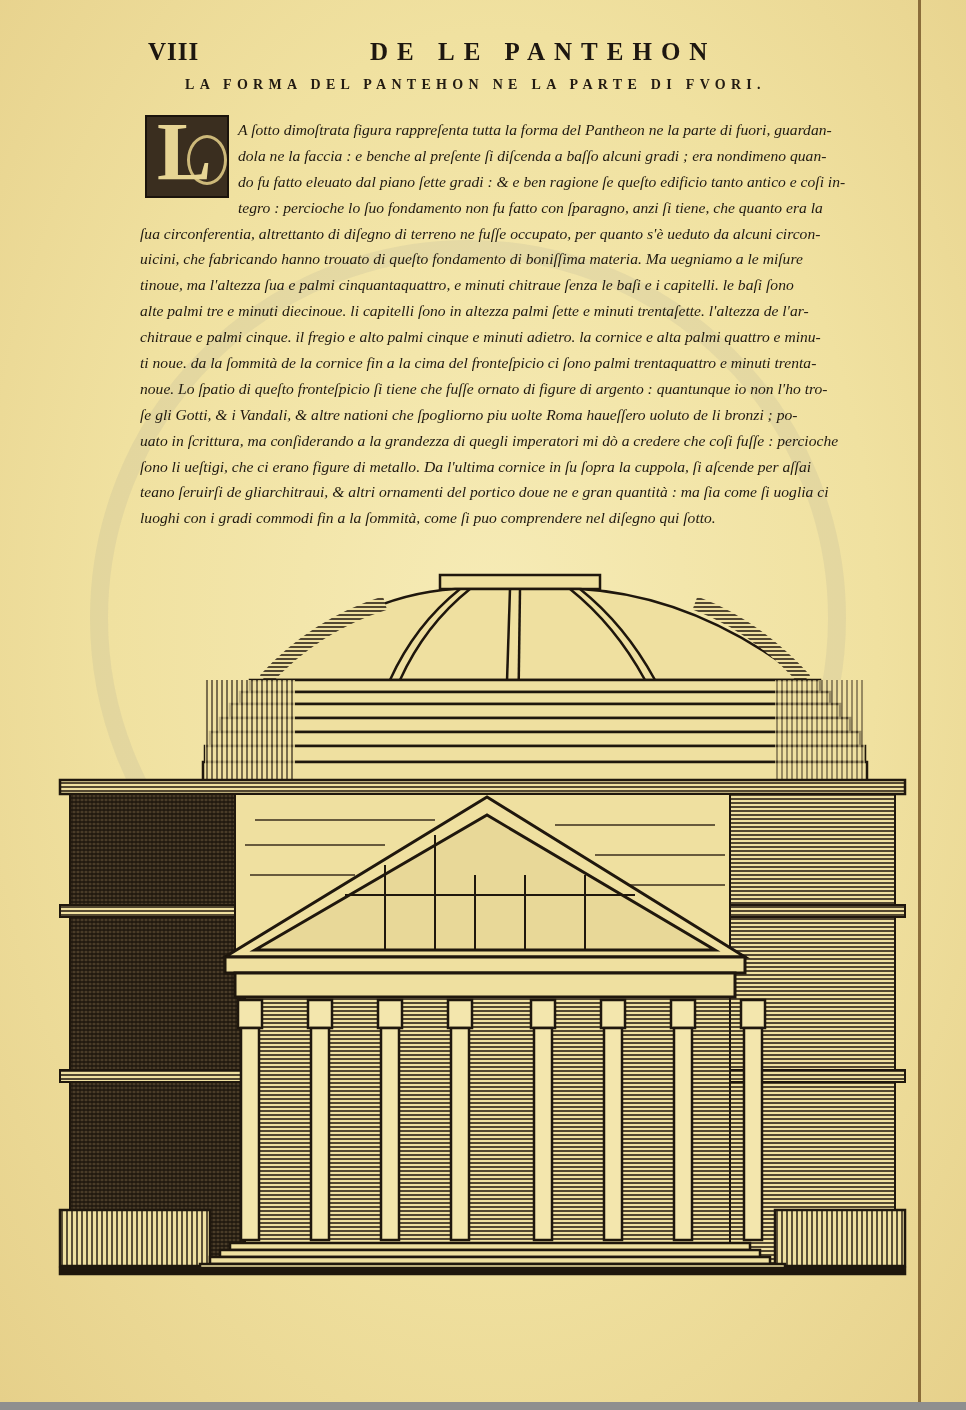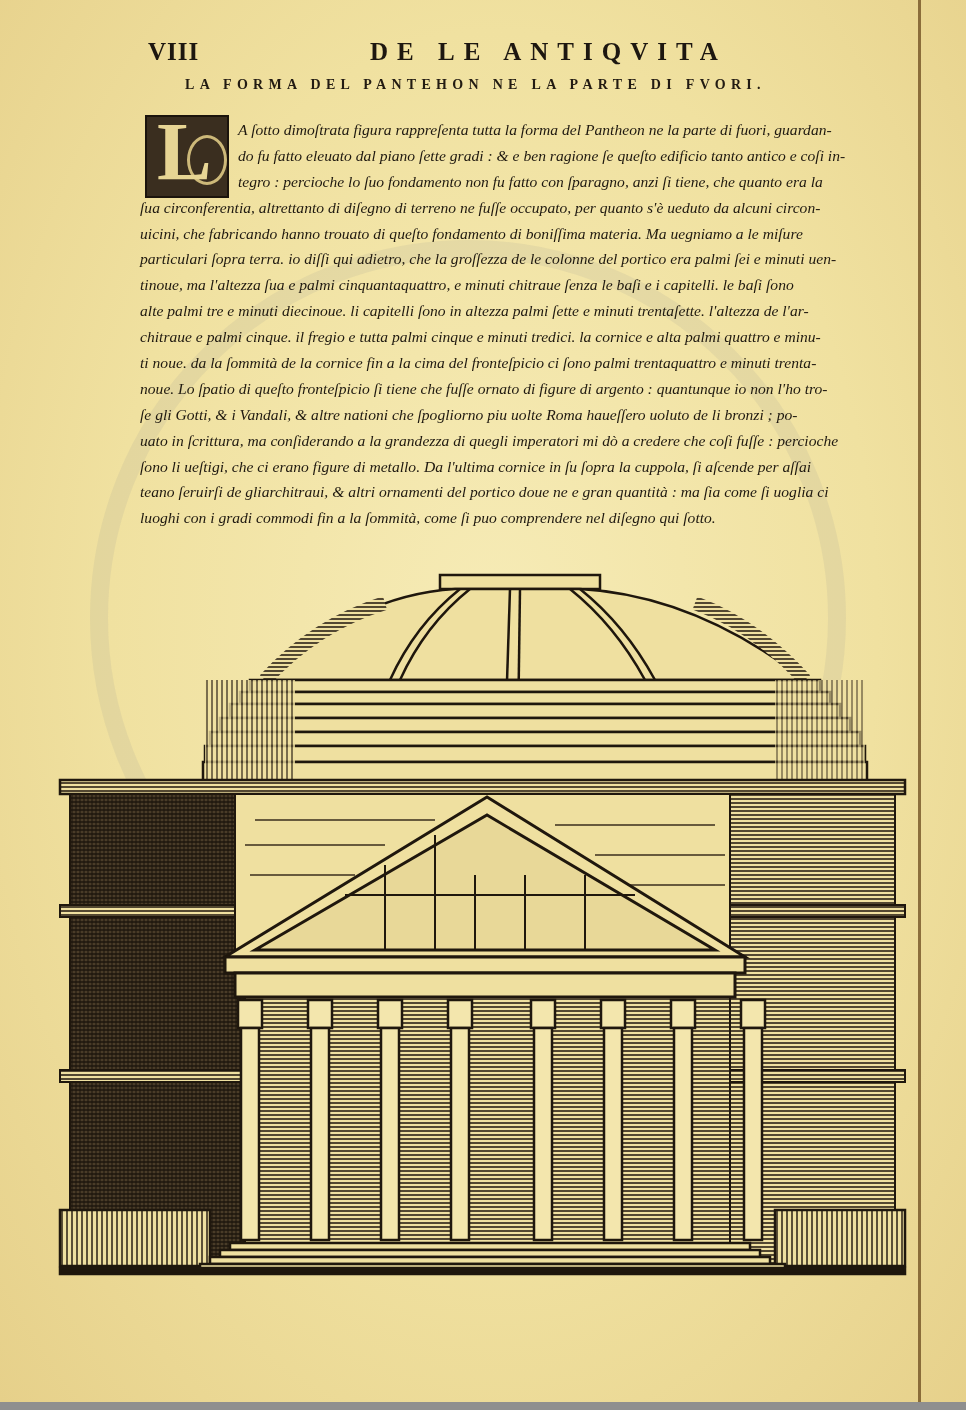--- a/index.html
+++ b/index.html
@@ -22,39 +22,39 @@
   .illustration{position:absolute;left:55px;top:565px;width:855px;height:715px;}
 </style>
 </head>
 <body>
 
 <div class="page">
   <div class="watermark"></div>
 
   <div class="running-head">
     <span class="folio">VIII</span>
-    <span class="book-title">DE LE ANTIQVITA</span>
+    <span class="book-title">DE LE PANTEHON</span>
   </div>
   <div class="chapter-title">LA FORMA DEL PANTEHON NE LA PARTE DI FVORI.</div>
 
   <div class="dropcap">
     <i></i>
     <span>L</span>
   </div>
 
   <div class="body-text">
     <span class="line indent">A ſotto dimoſtrata figura rappreſenta tutta la forma del Pantheon ne la parte di fuori, guardan-</span>
+    <span class="line indent">dola ne la faccia : e benche al preſente ſi diſcenda a baſſo alcuni gradi ; era nondimeno quan-</span>
     <span class="line indent">do fu fatto eleuato dal piano ſette gradi : &amp; e ben ragione ſe queſto edificio tanto antico e coſi in-</span>
     <span class="line indent">tegro : percioche lo ſuo fondamento non fu fatto con ſparagno, anzi ſi tiene, che quanto era la</span>
     <span class="line">ſua circonferentia, altrettanto di diſegno di terreno ne fuſſe occupato, per quanto s'è ueduto da alcuni circon-</span>
     <span class="line">uicini, che fabricando hanno trouato di queſto fondamento di boniſſima materia. Ma uegniamo a le miſure</span>
-    <span class="line">particulari ſopra terra. io diſſi qui adietro, che la groſſezza de le colonne del portico era palmi ſei e minuti uen-</span>
     <span class="line">tinoue, ma l'altezza ſua e palmi cinquantaquattro, e minuti chitraue ſenza le baſi e i capitelli. le baſi ſono</span>
     <span class="line">alte palmi tre e minuti diecinoue. li capitelli ſono in altezza palmi ſette e minuti trentaſette. l'altezza de l'ar-</span>
-    <span class="line">chitraue e palmi cinque. il fregio e tutta palmi cinque e minuti tredici. la cornice e alta palmi quattro e minu-</span>
+    <span class="line">chitraue e palmi cinque. il fregio e alto palmi cinque e minuti adietro. la cornice e alta palmi quattro e minu-</span>
     <span class="line">ti noue. da la ſommità de la cornice fin a la cima del fronteſpicio ci ſono palmi trentaquattro e minuti trenta-</span>
     <span class="line">noue. Lo ſpatio di queſto fronteſpicio ſi tiene che fuſſe ornato di figure di argento : quantunque io non l'ho tro-</span>
     <span class="line">ſe gli Gotti, &amp; i Vandali, &amp; altre nationi che ſpogliorno piu uolte Roma haueſſero uoluto de li bronzi ; po-</span>
     <span class="line">uato in ſcrittura, ma conſiderando a la grandezza di quegli imperatori mi dò a credere che coſi fuſſe : percioche</span>
     <span class="line">ſono li ueſtigi, che ci erano figure di metallo. Da l'ultima cornice in ſu ſopra la cuppola, ſi aſcende per aſſai</span>
     <span class="line">teano ſeruirſi de gliarchitraui, &amp; altri ornamenti del portico doue ne e gran quantità : ma ſia come ſi uoglia ci</span>
     <span class="line">luoghi con i gradi commodi fin a la ſommità, come ſi puo comprendere nel diſegno qui ſotto.</span>
   </div>
 
   <svg class="illustration" viewBox="0 0 855 715" xmlns="http://www.w3.org/2000/svg">

